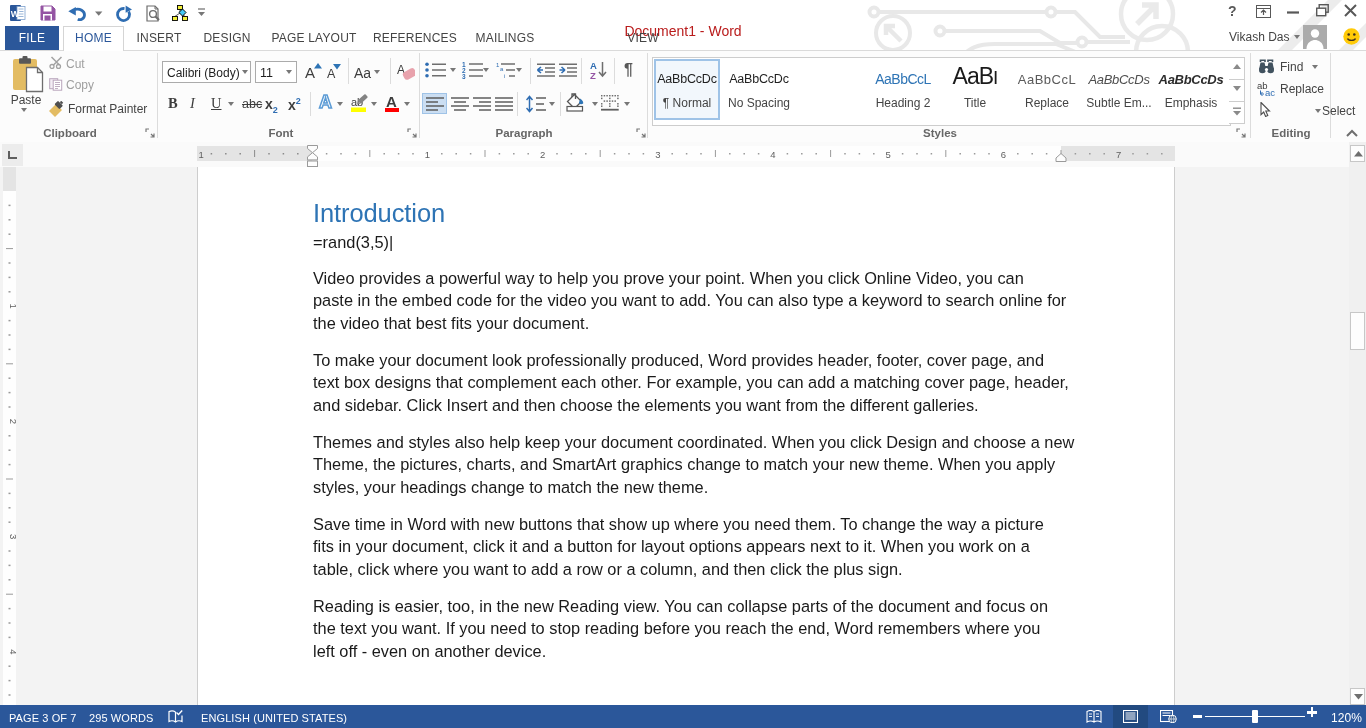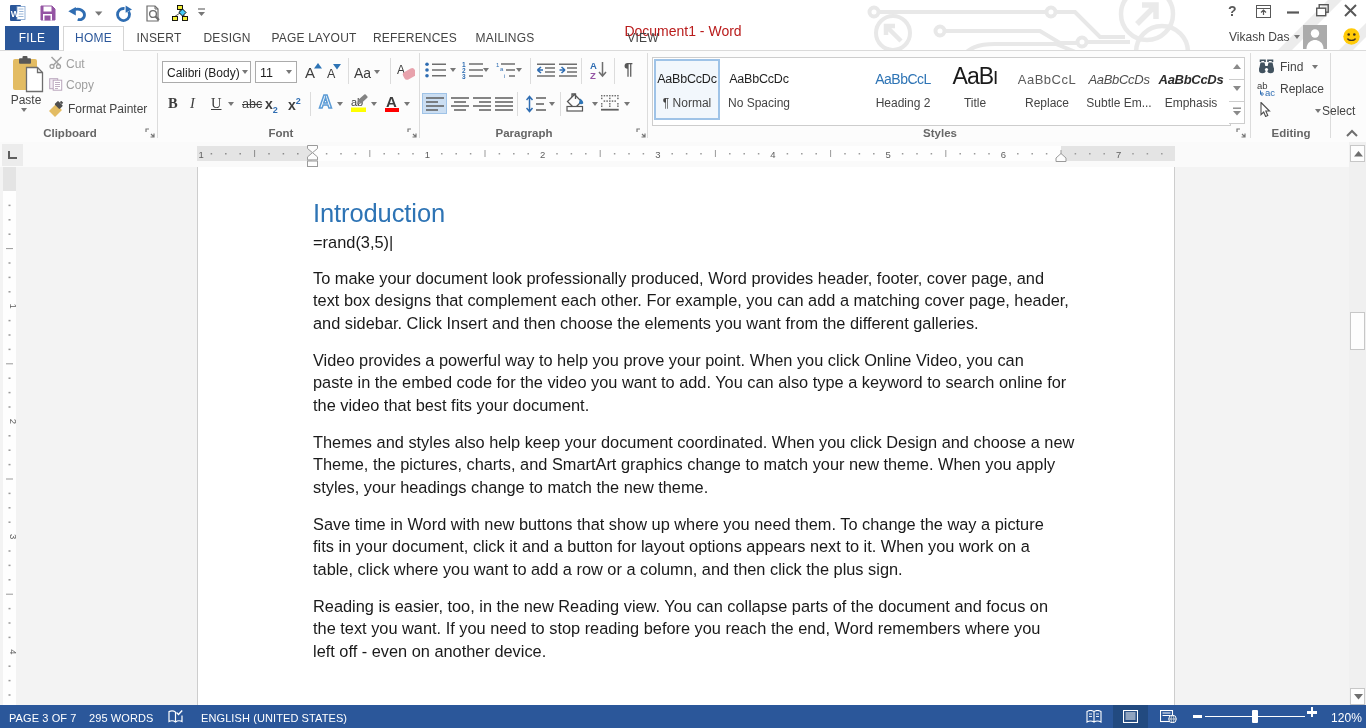--- a/index.html
+++ b/index.html
@@ -587,22 +587,22 @@
         <text x="6.5" y="484.8" font-size="9.5" fill="#5e5e5e" text-anchor="middle" transform="rotate(90 6.5 484.8)" font-family="Liberation Sans">4</text>
       </g>
   </svg>
 
   <div class="abs" id="docarea">
     <div id="page"></div>
     <div id="doctext">
       <div style="position:absolute;top:32px;left:0;font-size:25.5px;color:#2e74b5;letter-spacing:-0.1px;">Introduction</div>
       <div style="position:absolute;top:66px;left:0;font-size:16.4px;color:#1a1a1a;">=rand(3,5)<span style="font-weight:100;">|</span></div>
       <div style="position:absolute;top:100px;left:0;">
+        <div class="para">Video provides a powerful way to help you prove your point. When you click Online Video, you can<br>paste in the embed code for the video you want to add. You can also type a keyword to search online for<br>the video that best fits your document.</div>
         <div class="para">To make your document look professionally produced, Word provides header, footer, cover page, and<br>text box designs that complement each other. For example, you can add a matching cover page, header,<br>and sidebar. Click Insert and then choose the elements you want from the different galleries.</div>
-        <div class="para">Video provides a powerful way to help you prove your point. When you click Online Video, you can<br>paste in the embed code for the video you want to add. You can also type a keyword to search online for<br>the video that best fits your document.</div>
         <div class="para">Themes and styles also help keep your document coordinated. When you click Design and choose a new<br>Theme, the pictures, charts, and SmartArt graphics change to match your new theme. When you apply<br>styles, your headings change to match the new theme.</div>
         <div class="para">Save time in Word with new buttons that show up where you need them. To change the way a picture<br>fits in your document, click it and a button for layout options appears next to it. When you work on a<br>table, click where you want to add a row or a column, and then click the plus sign.</div>
         <div class="para">Reading is easier, too, in the new Reading view. You can collapse parts of the document and focus on<br>the text you want. If you need to stop reading before you reach the end, Word remembers where you<br>left off - even on another device.</div>
       </div>
     </div>
   </div>
 
   <div class="abs" id="scroll"></div>
   <div class="sbtn abs" style="left:1350px;top:145px;"></div>
   <svg class="abs" style="left:1354px;top:151px;" width="9" height="6">

